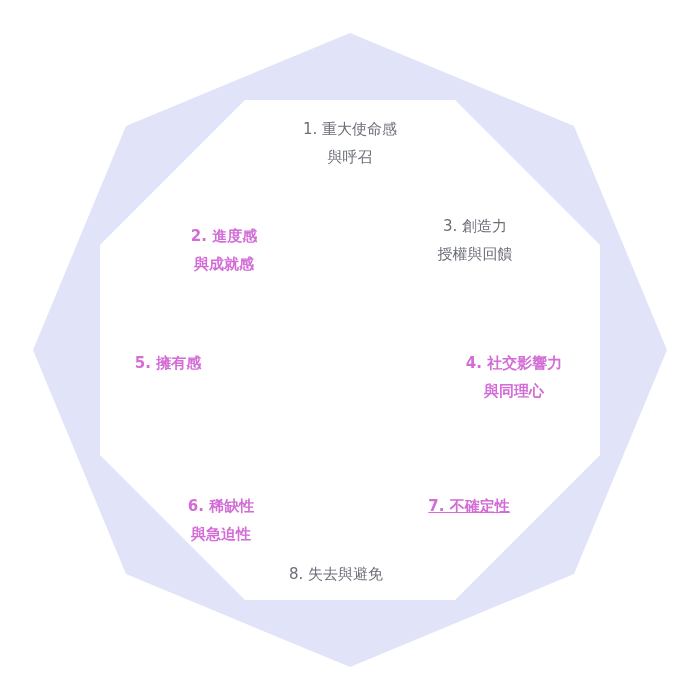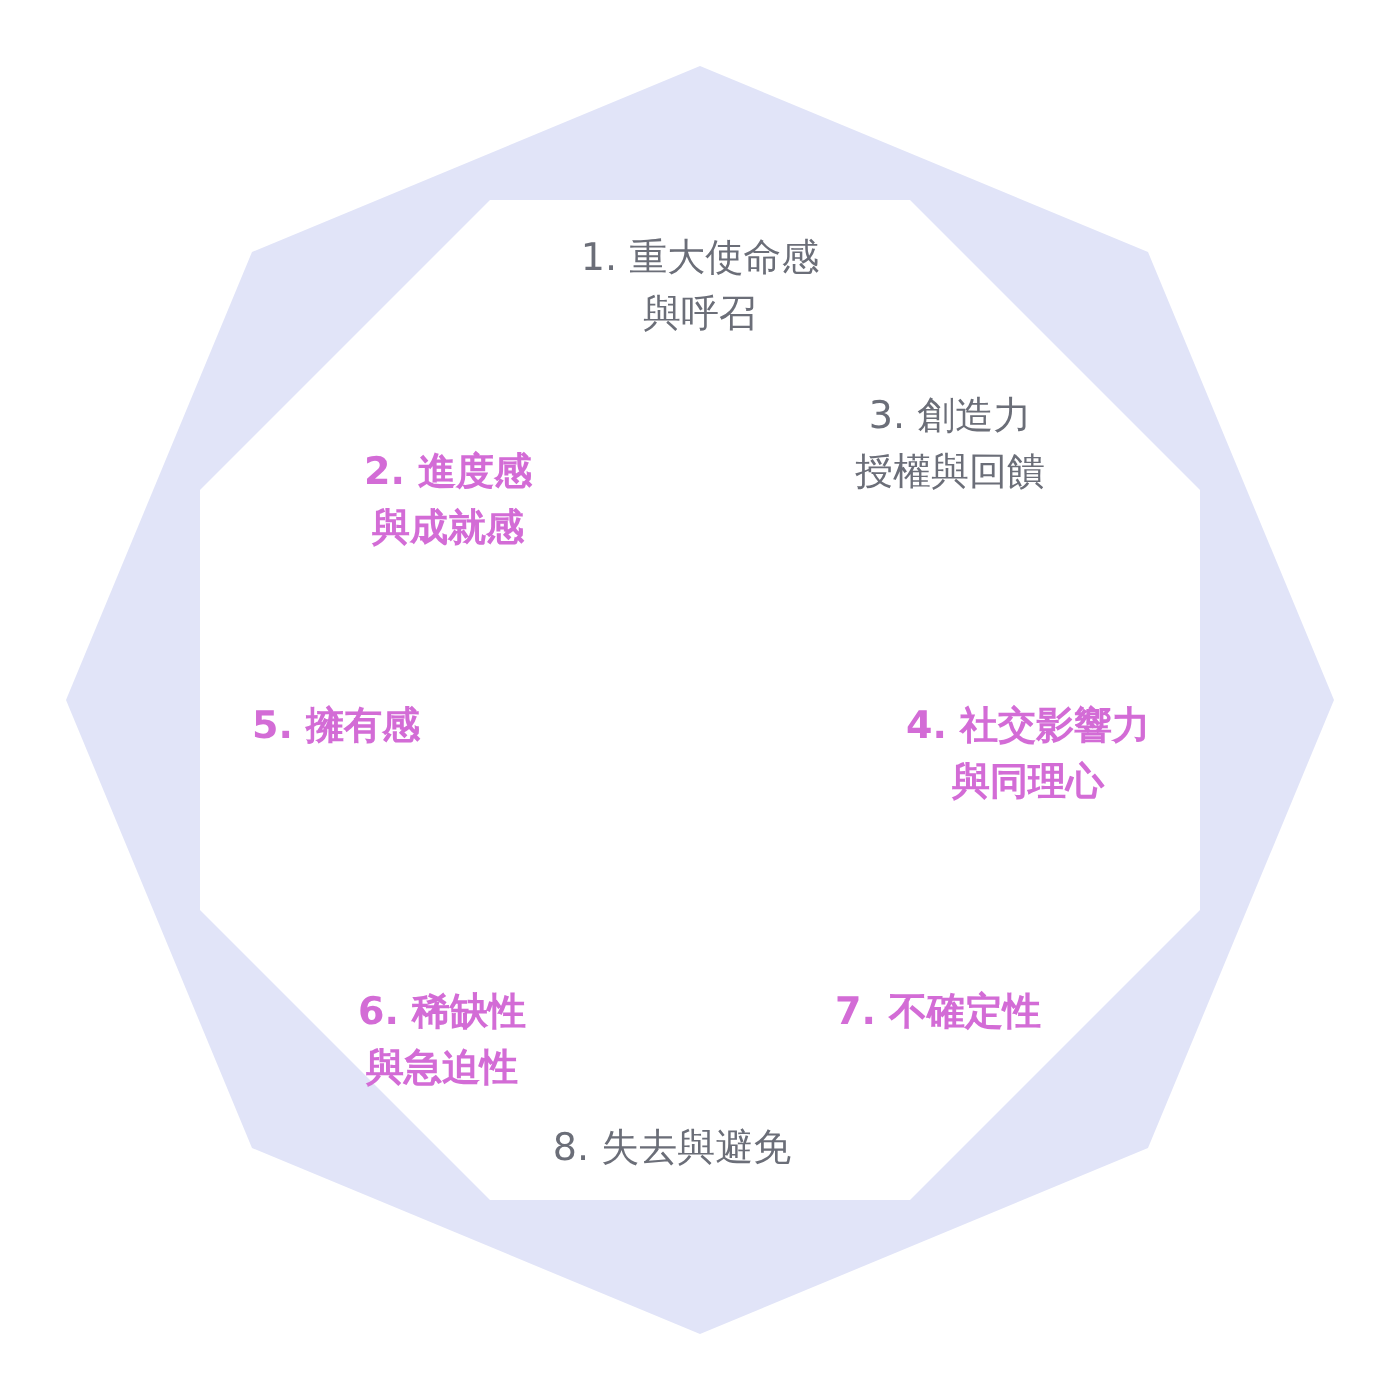--- a/index.html
+++ b/index.html
@@ -1,20 +1,20 @@
 <!DOCTYPE html>
 <html><head>
 <meta charset="utf-8">
 <style>
   html, body { margin: 0; padding: 0; background: #ffffff; }
   body { width: 700px; height: 700px; position: relative; overflow: hidden;
          font-family: "DejaVu Sans", "Liberation Sans", sans-serif; }
   #shape { position: absolute; left: 0; top: 0; width: 700px; height: 700px; }
   .label { position: absolute; text-align: center; white-space: nowrap;
-           font-size: 19px; line-height: 28px; transform: translateX(-50%); }
+           font-size: 15px; line-height: 28px; transform: translateX(-50%); }
   .label span { display: block; }
   .gray { color: #6b6e78; font-weight: normal; }
   .pink { color: #d36cd6; font-weight: bold; margin-top: 28px; }
 </style>
 </head>
 <body>
 
 <svg id="shape" viewBox="0 0 700 700">
   <polygon points="350,33 574,126 667,350 574,574 350,667 126,574 33,350 126,126" fill="#e1e4f8"></polygon>
   <polygon points="245,100 455,100 600,245 600,455 455,600 245,600 100,455 100,245" fill="#ffffff"></polygon>
@@ -23,38 +23,38 @@
 <div class="label gray" style="left:350px; top:115px;">
   <span>1. 重大使命感</span>
   <span>與呼召</span>
 </div>
 
 <div class="label pink" style="left:224px; top:194px;">
   <span>2. 進度感</span>
   <span>與成就感</span>
 </div>
 
-<div class="label gray" style="left:475px; top:194px;">
+<div class="label gray" style="left:475px; top:212px;">
   <span>3. 創造力</span>
   <span>授權與回饋</span>
 </div>
 
 <div class="label pink" style="left:168px; top:321px;">
   <span>5. 擁有感</span>
 </div>
 
 <div class="label pink" style="left:514px; top:321px;">
   <span>4. 社交影響力</span>
   <span>與同理心</span>
 </div>
 
 <div class="label pink" style="left:221px; top:464px;">
   <span>6. 稀缺性</span>
   <span>與急迫性</span>
 </div>
 
-<div class="label pink" style="left:469px; top:464px;">
+<div class="label pink" style="left:469px; top:464px;text-decoration:underline;">
   <span>7. 不確定性</span>
 </div>
 
 <div class="label gray" style="left:336px; top:560px;">
   <span>8. 失去與避免</span>
 </div>
 
 </body></html>

